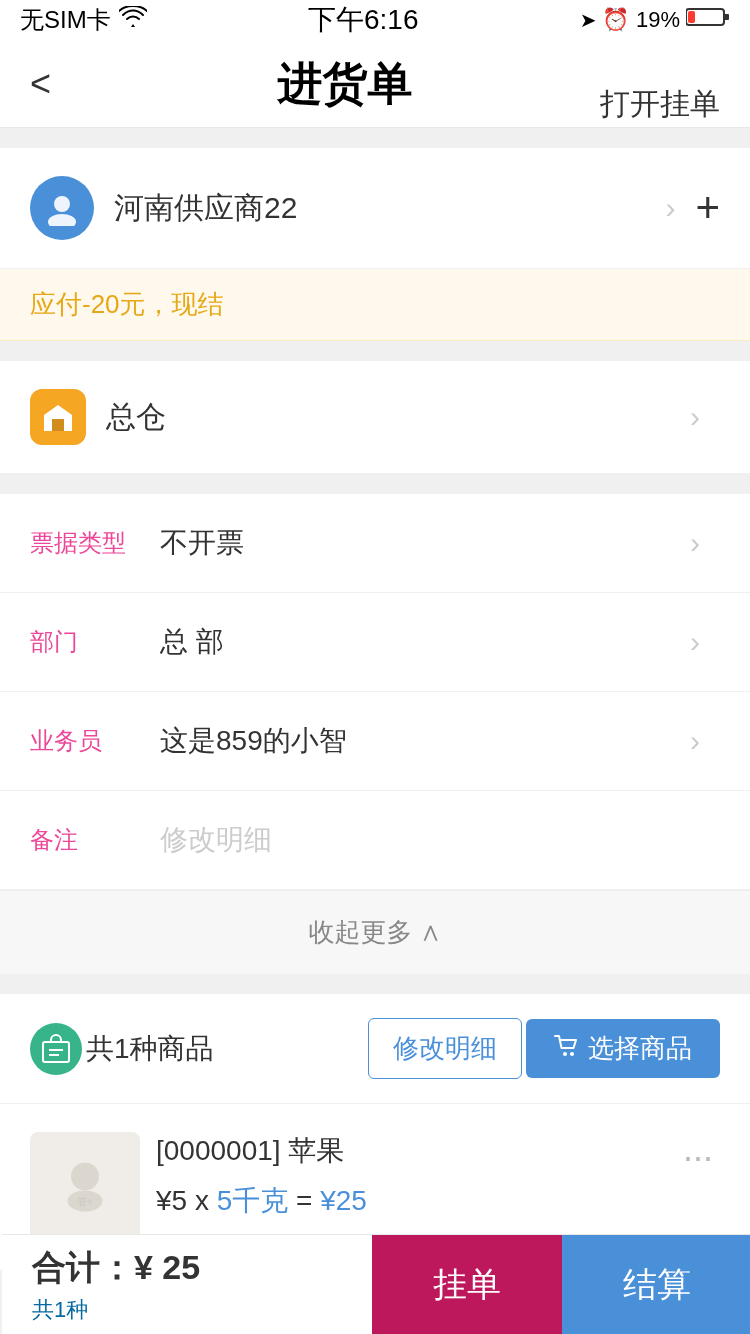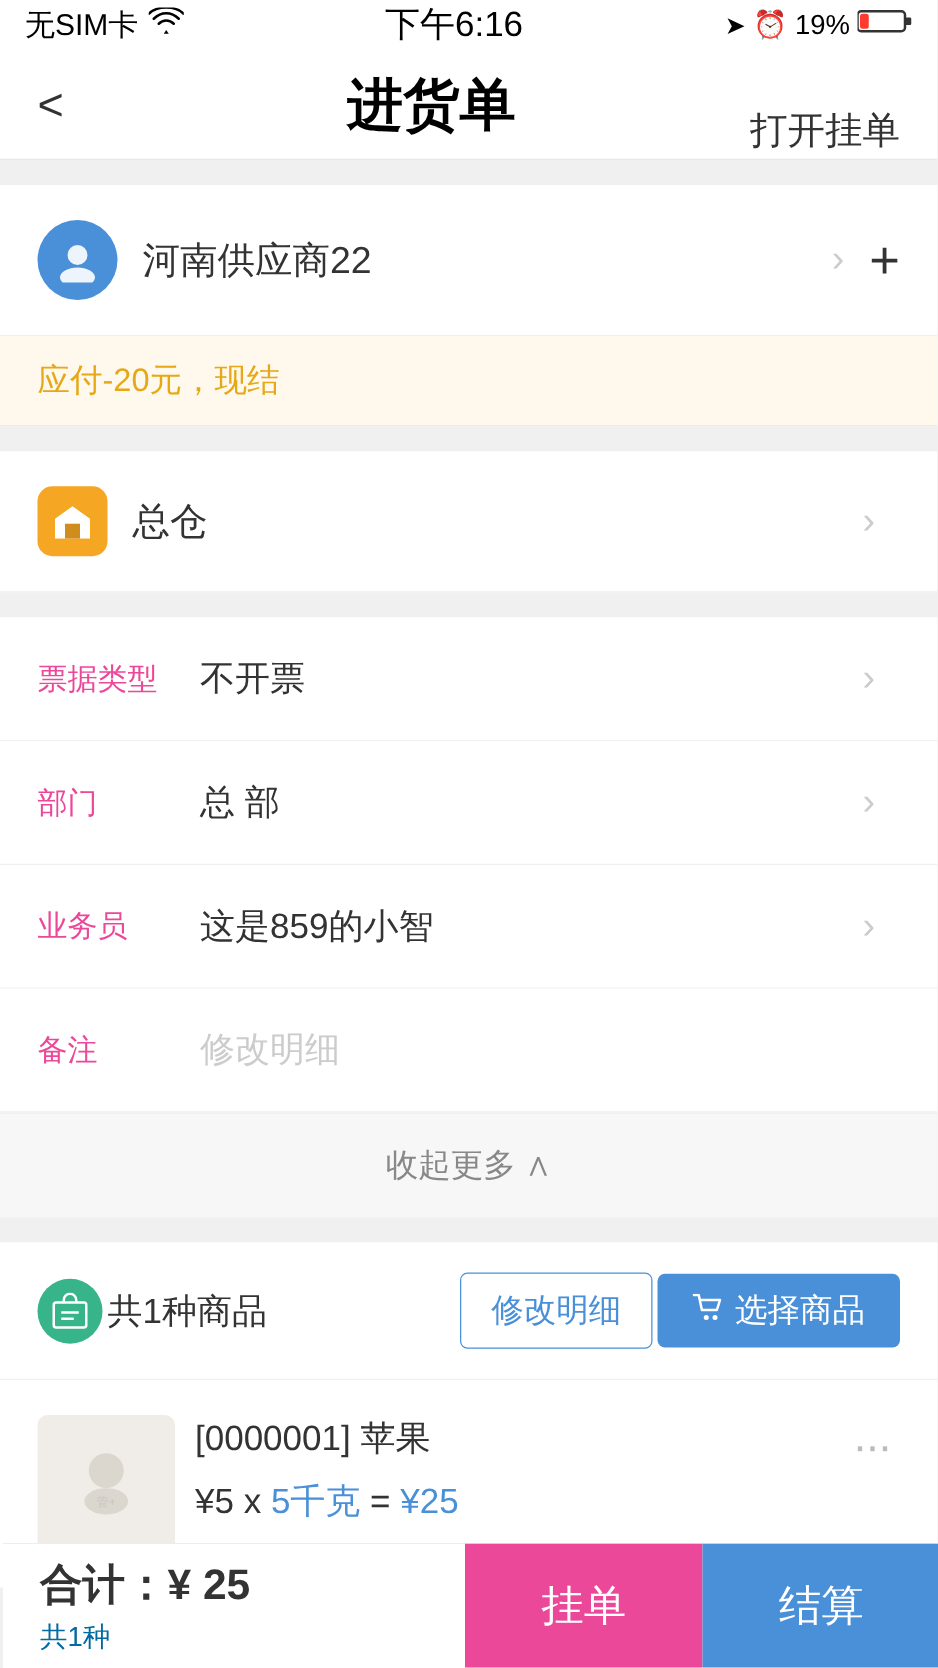--- a/index.html
+++ b/index.html
@@ -223,21 +223,21 @@
     .footer-btn {
       width: 190px;
       display: flex;
       align-items: center;
       justify-content: center;
       font-size: 34px;
       font-weight: 500;
       cursor: pointer;
       color: #fff;
     }
-    .footer-btn-hang { background: #ec4899; }
+    .footer-btn-hang { background: #be185d; }
     .footer-btn-checkout { background: #4a90d9; }
   </style>
 </head>
 <body>
 
 <div class="status-bar">
   <div class="status-left">
     <span>无SIM卡</span>
     <span>
       <svg width="28" height="22" viewBox="0 0 28 22" fill="none">

